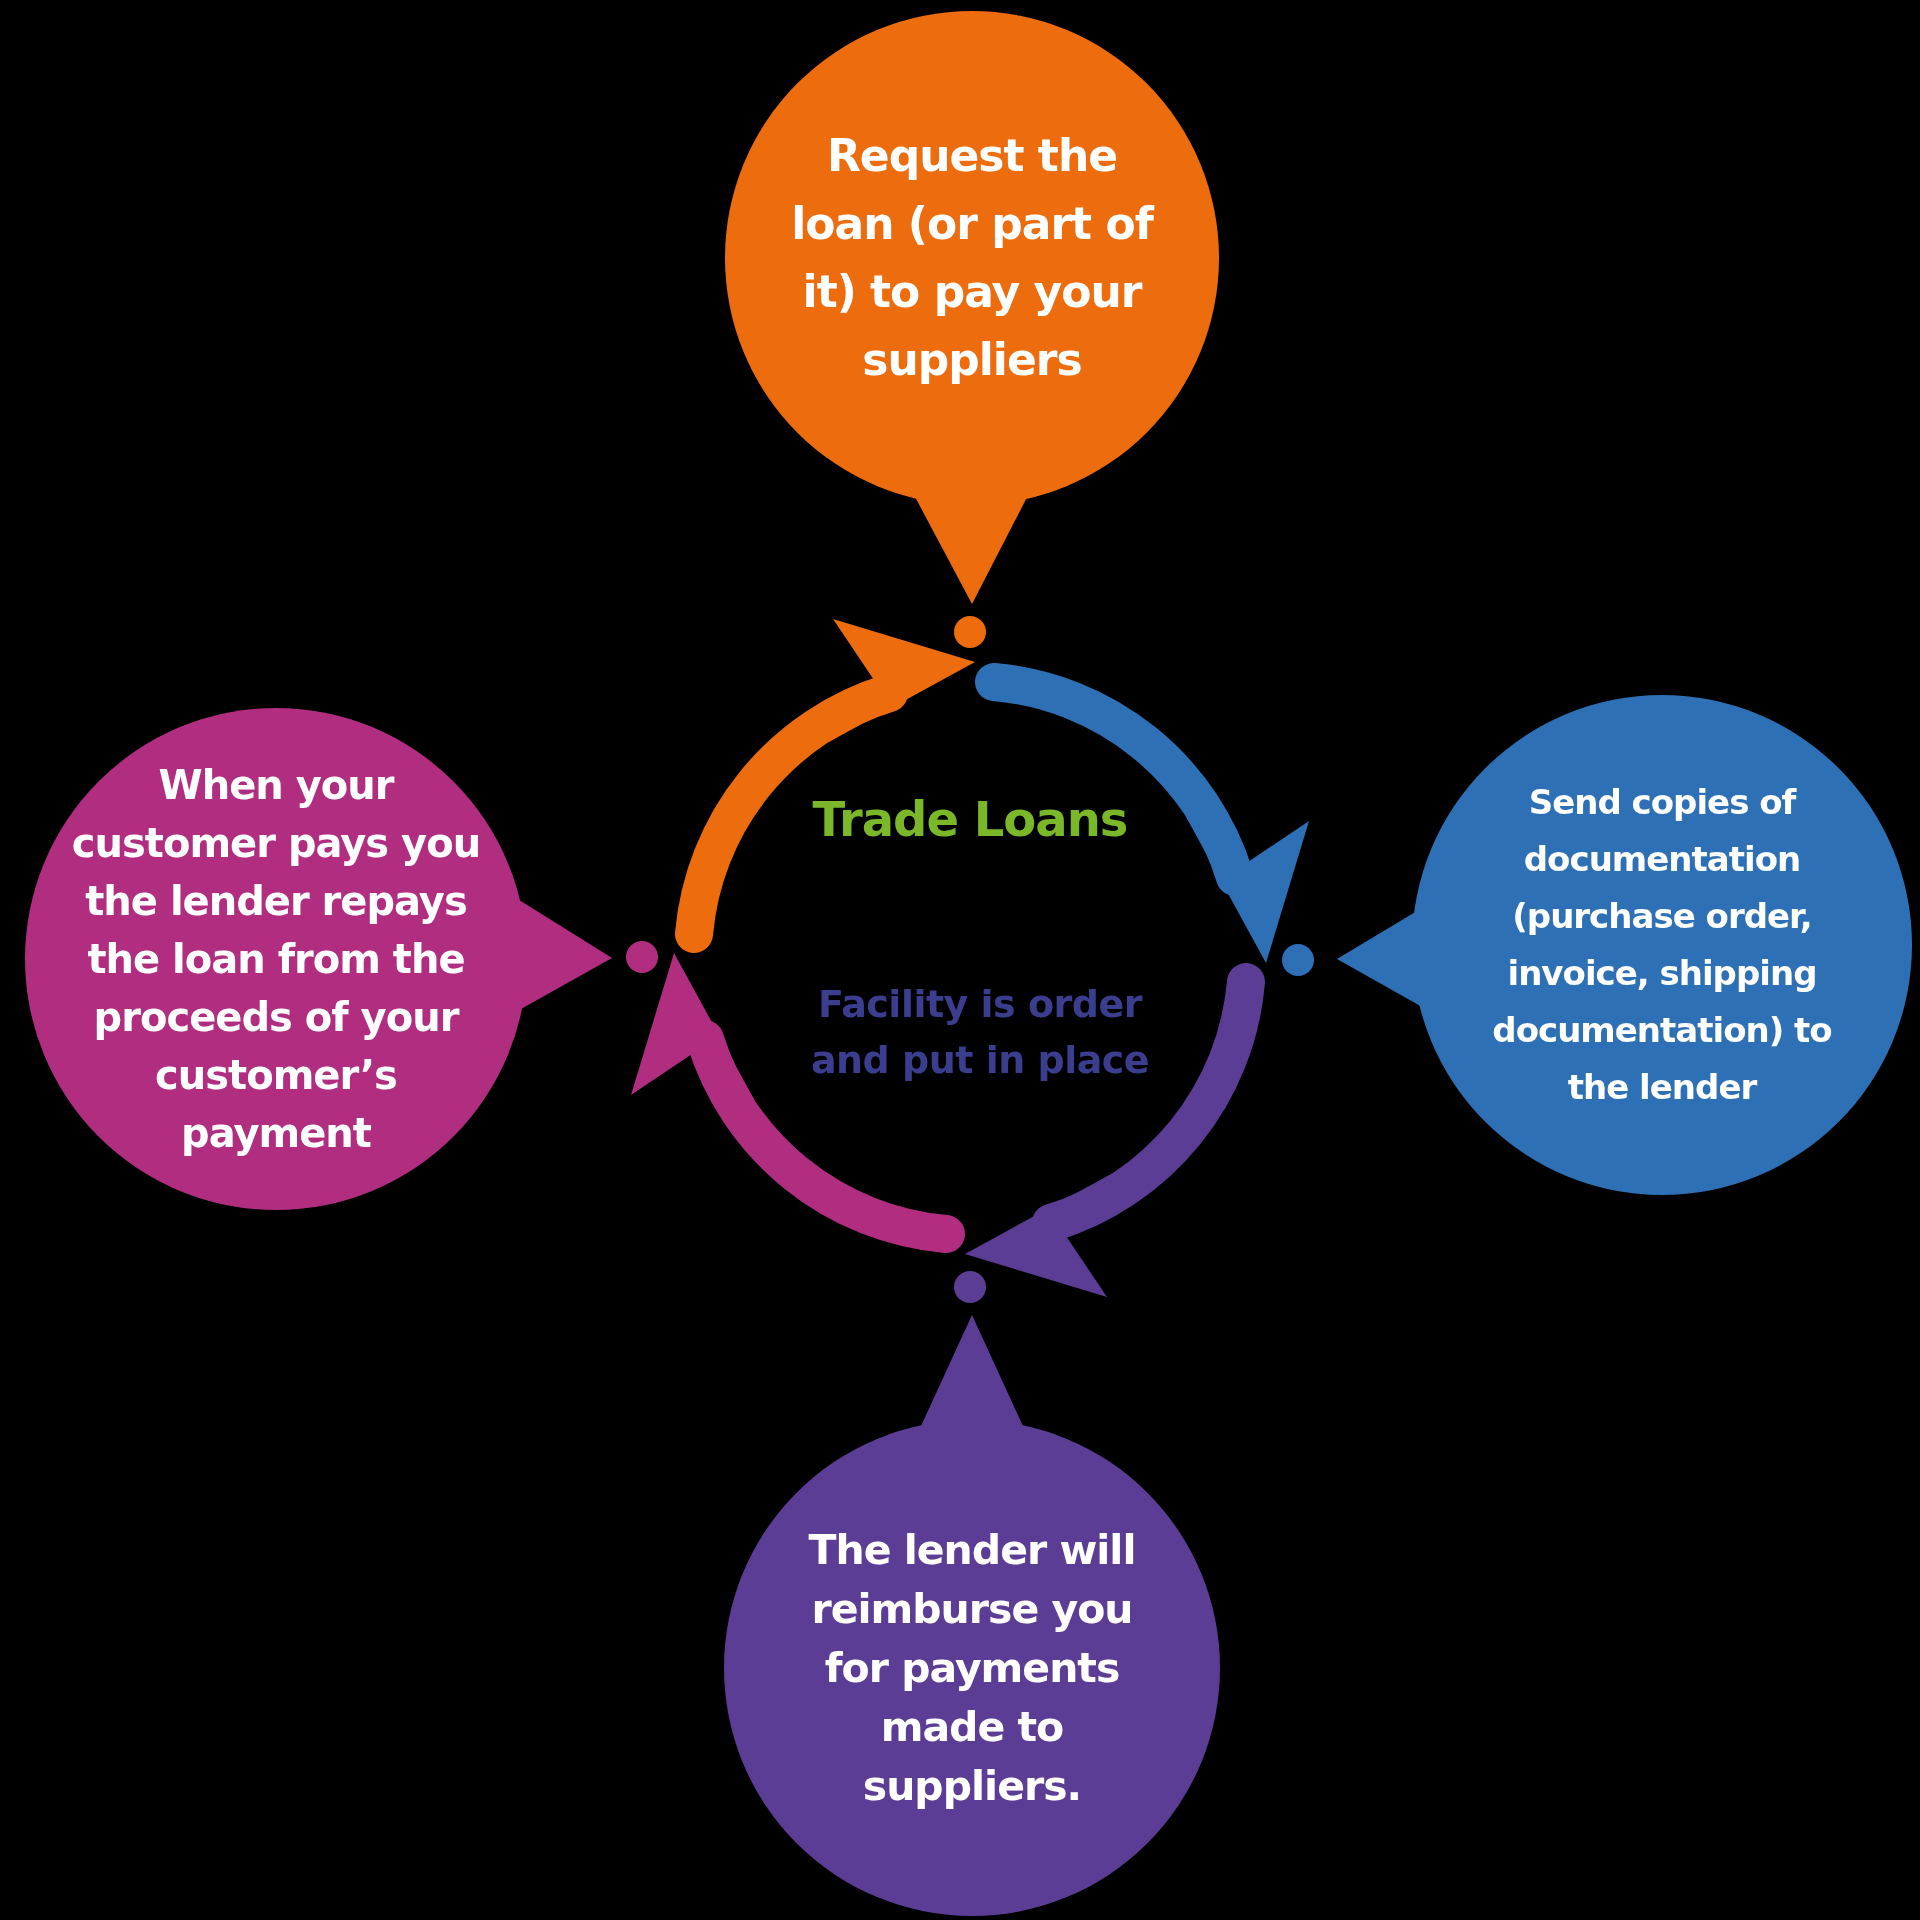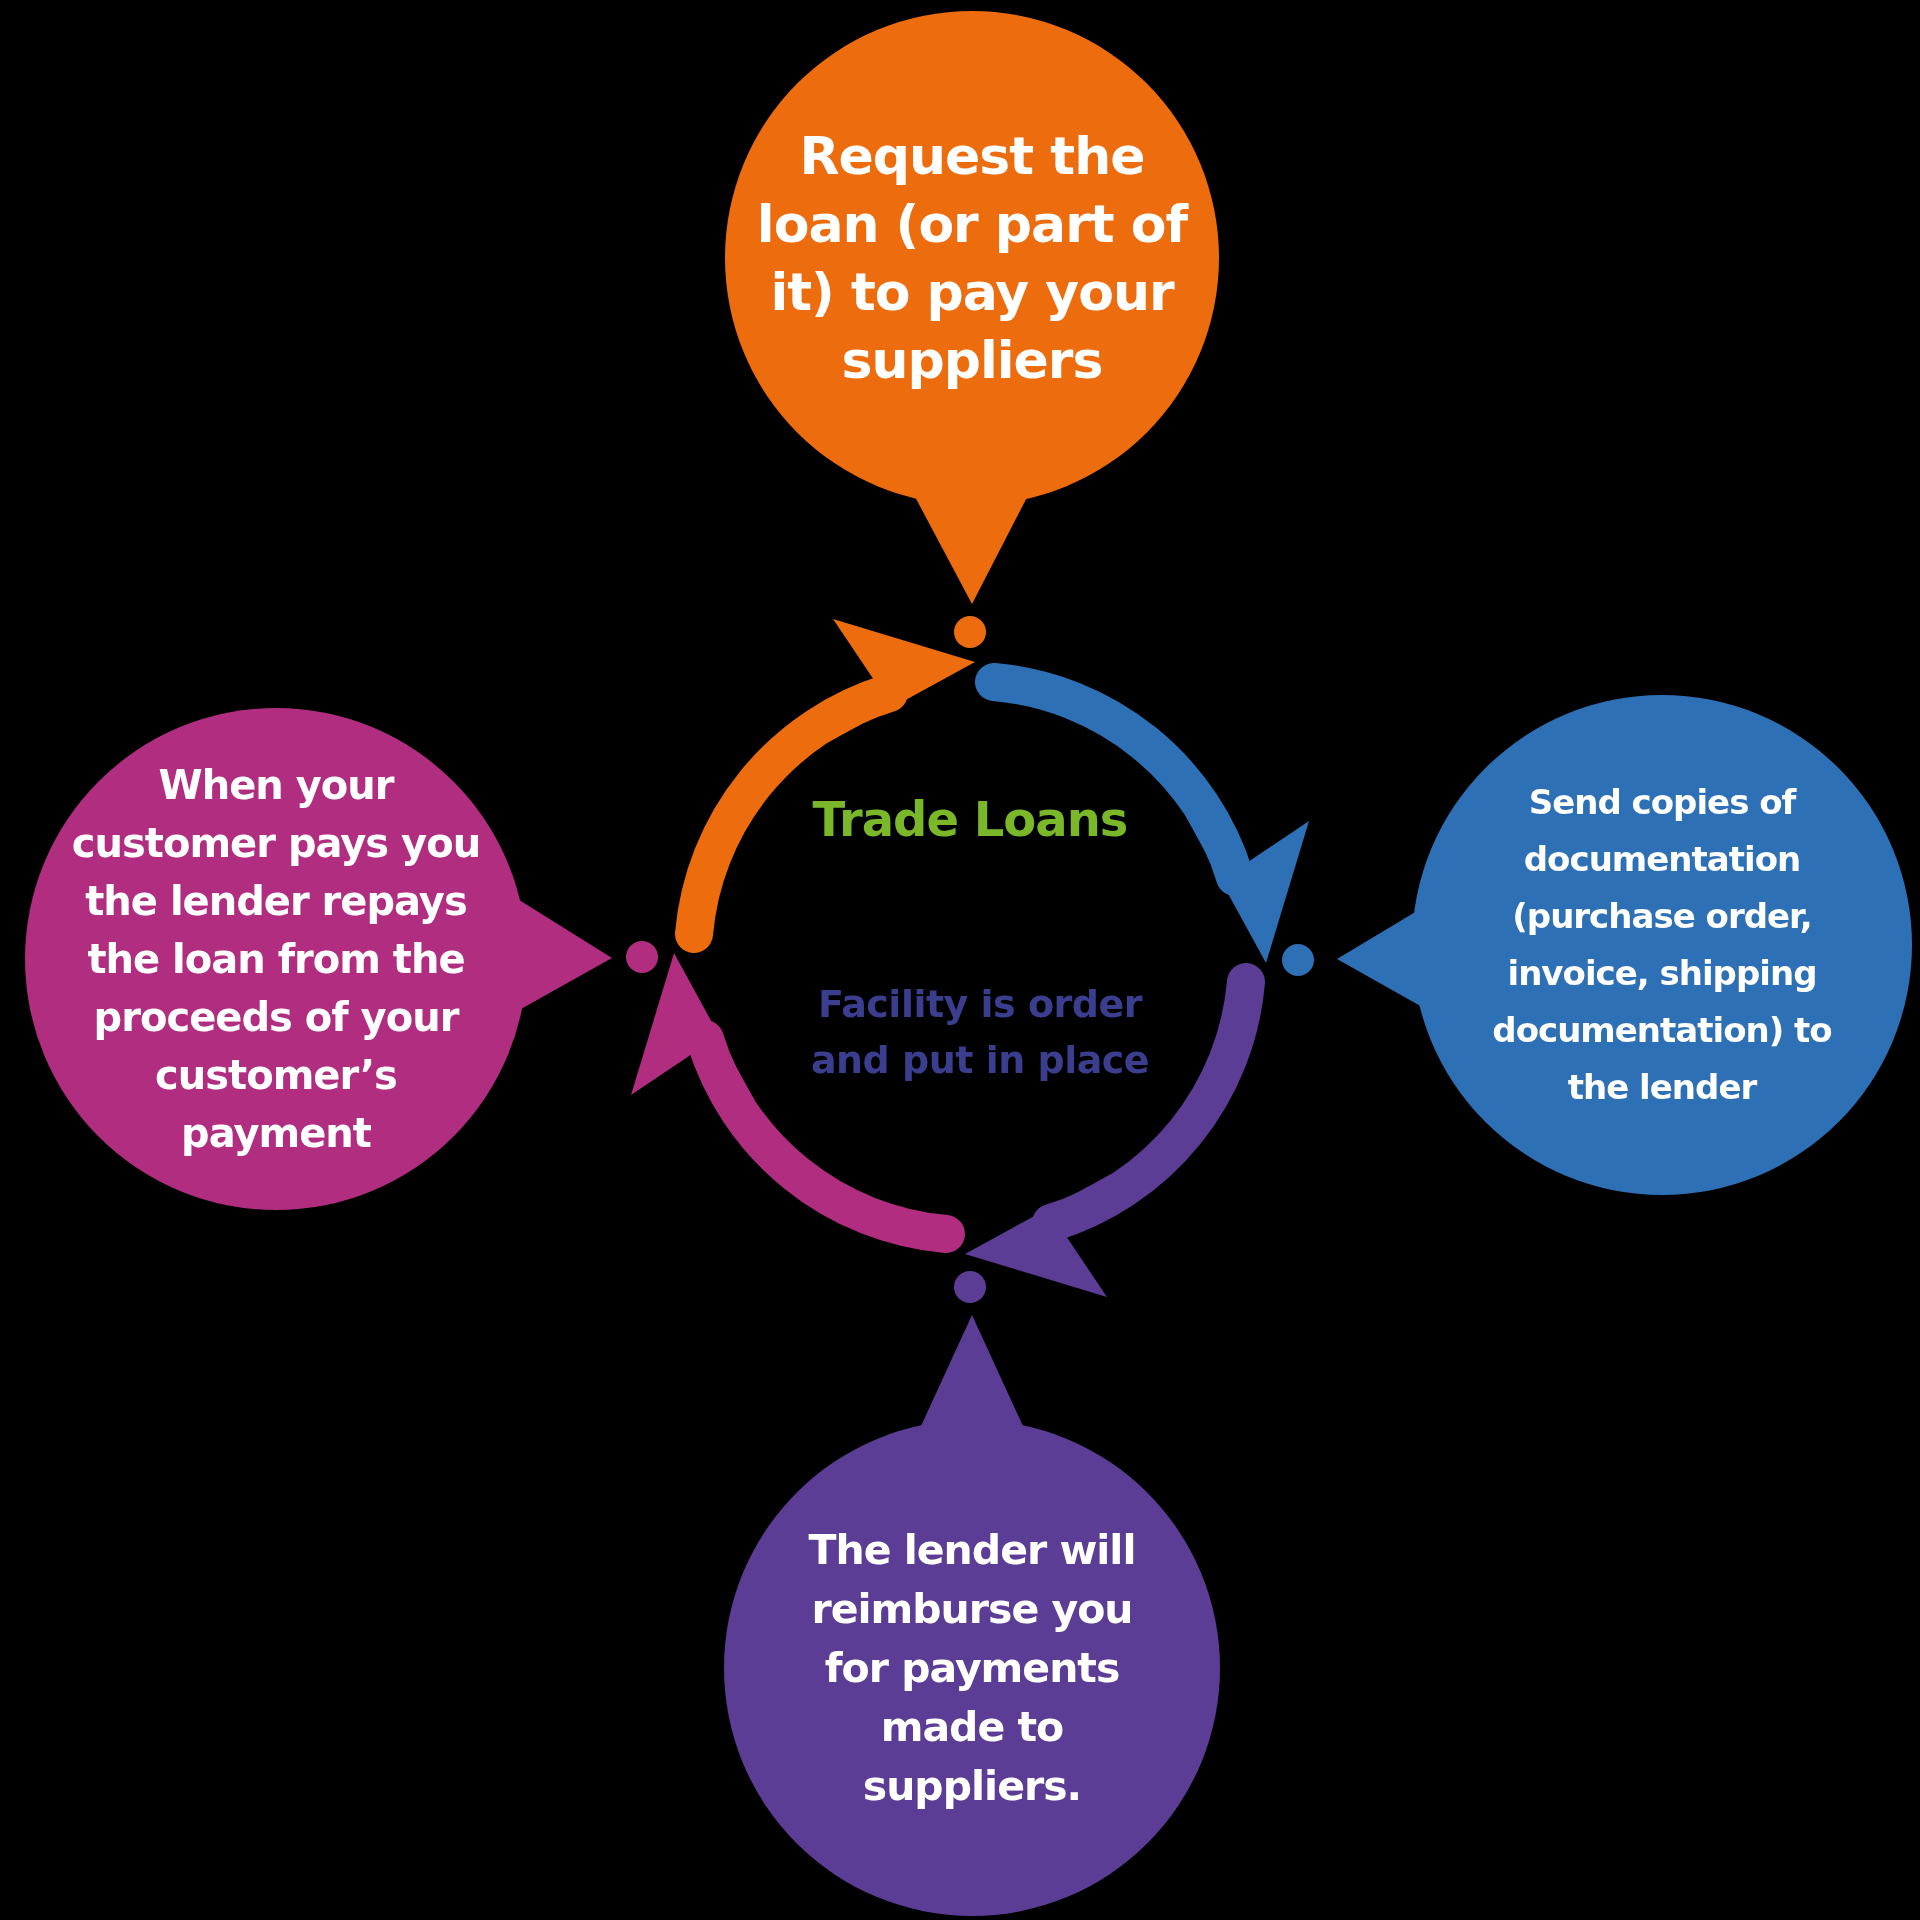--- a/index.html
+++ b/index.html
@@ -37,21 +37,21 @@
     justify-content:center;
     text-align:center;
     color:var(--text,#fff);
     white-space:pre-line;
     letter-spacing:-1px;
     z-index:2;
   }
   .bubble-top{
     left:725px;top:11px;width:494px;height:494px;
     background:var(--orange);
-    font-size:52px;line-height:68px;
+    font-size:44px;line-height:68px;
   }
   .bubble-right{
     left:1412px;top:695px;width:500px;height:500px;
     background:var(--blue);
     font-size:34px;line-height:57px;
   }
   .bubble-bottom{
     left:724px;top:1420px;width:496px;height:496px;
     background:var(--purple);
     font-size:41px;line-height:59px;

